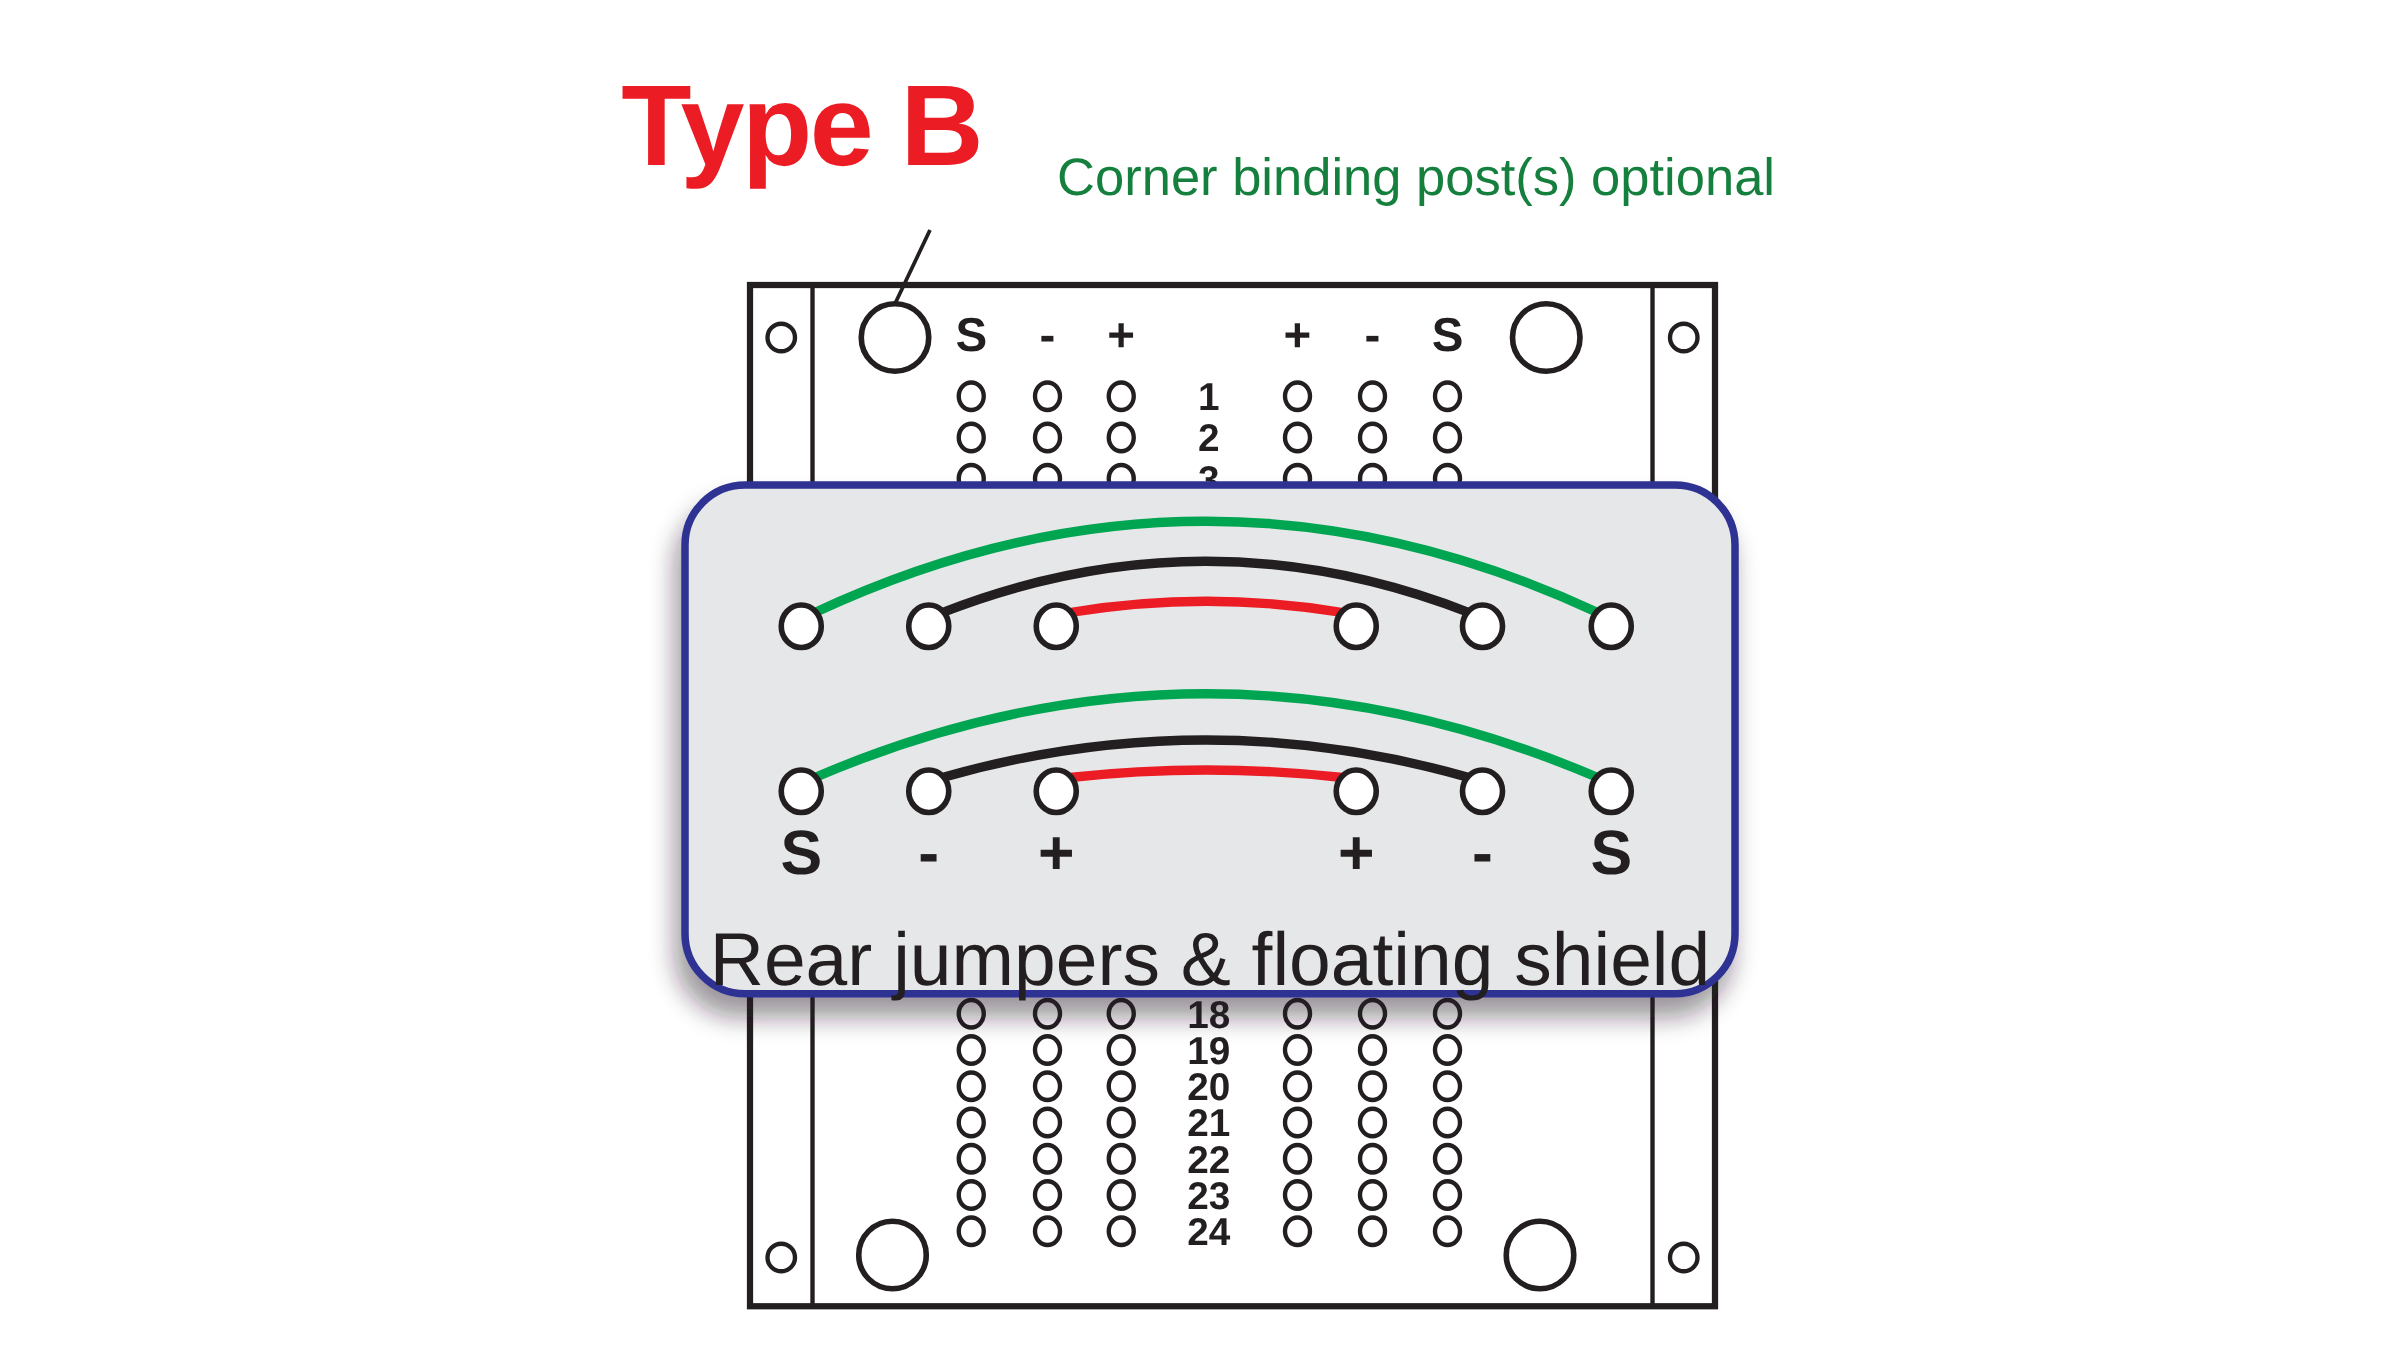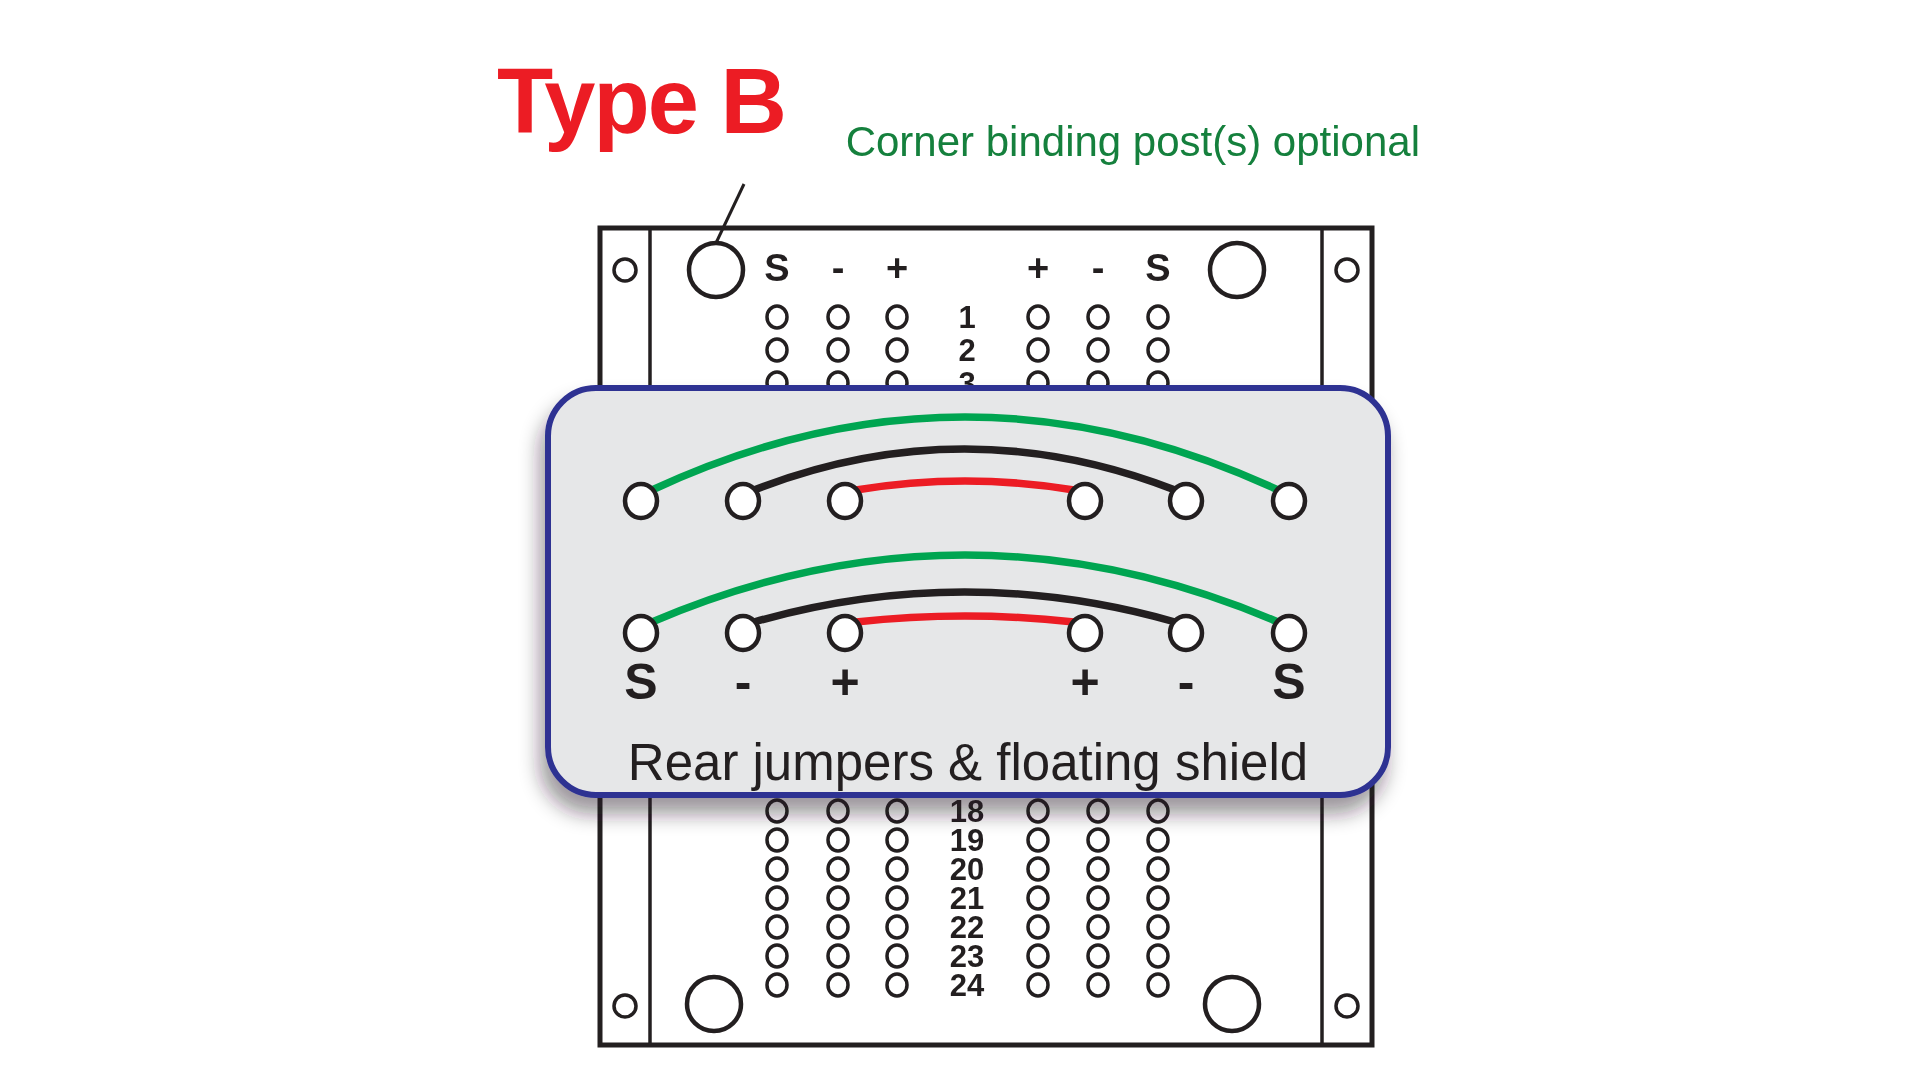--- a/index.html
+++ b/index.html
@@ -11,21 +11,21 @@
     position:absolute;left:497px;top:8px;
     font-size:92px;font-weight:bold;letter-spacing:-2px;
     color:#EC1C24;
   }
   .annotation{
     position:absolute;left:560px;top:118px;width:860px;
     text-align:right;font-size:42px;color:#15803d;
   }
   .overlay-caption{
     position:absolute;left:548px;top:733px;width:840px;
-    text-align:center;font-size:51px;color:#231F20;
+    text-align:center;font-size:60px;color:#231F20;
   }
   svg.diagram{position:absolute;left:0;top:0;width:1920px;height:1080px;}
 </style>
 </head>
 <body>
 
 <div class="canvas">
 
   <svg class="diagram" viewBox="0 0 1920 1080" xmlns="http://www.w3.org/2000/svg">
     <defs>

